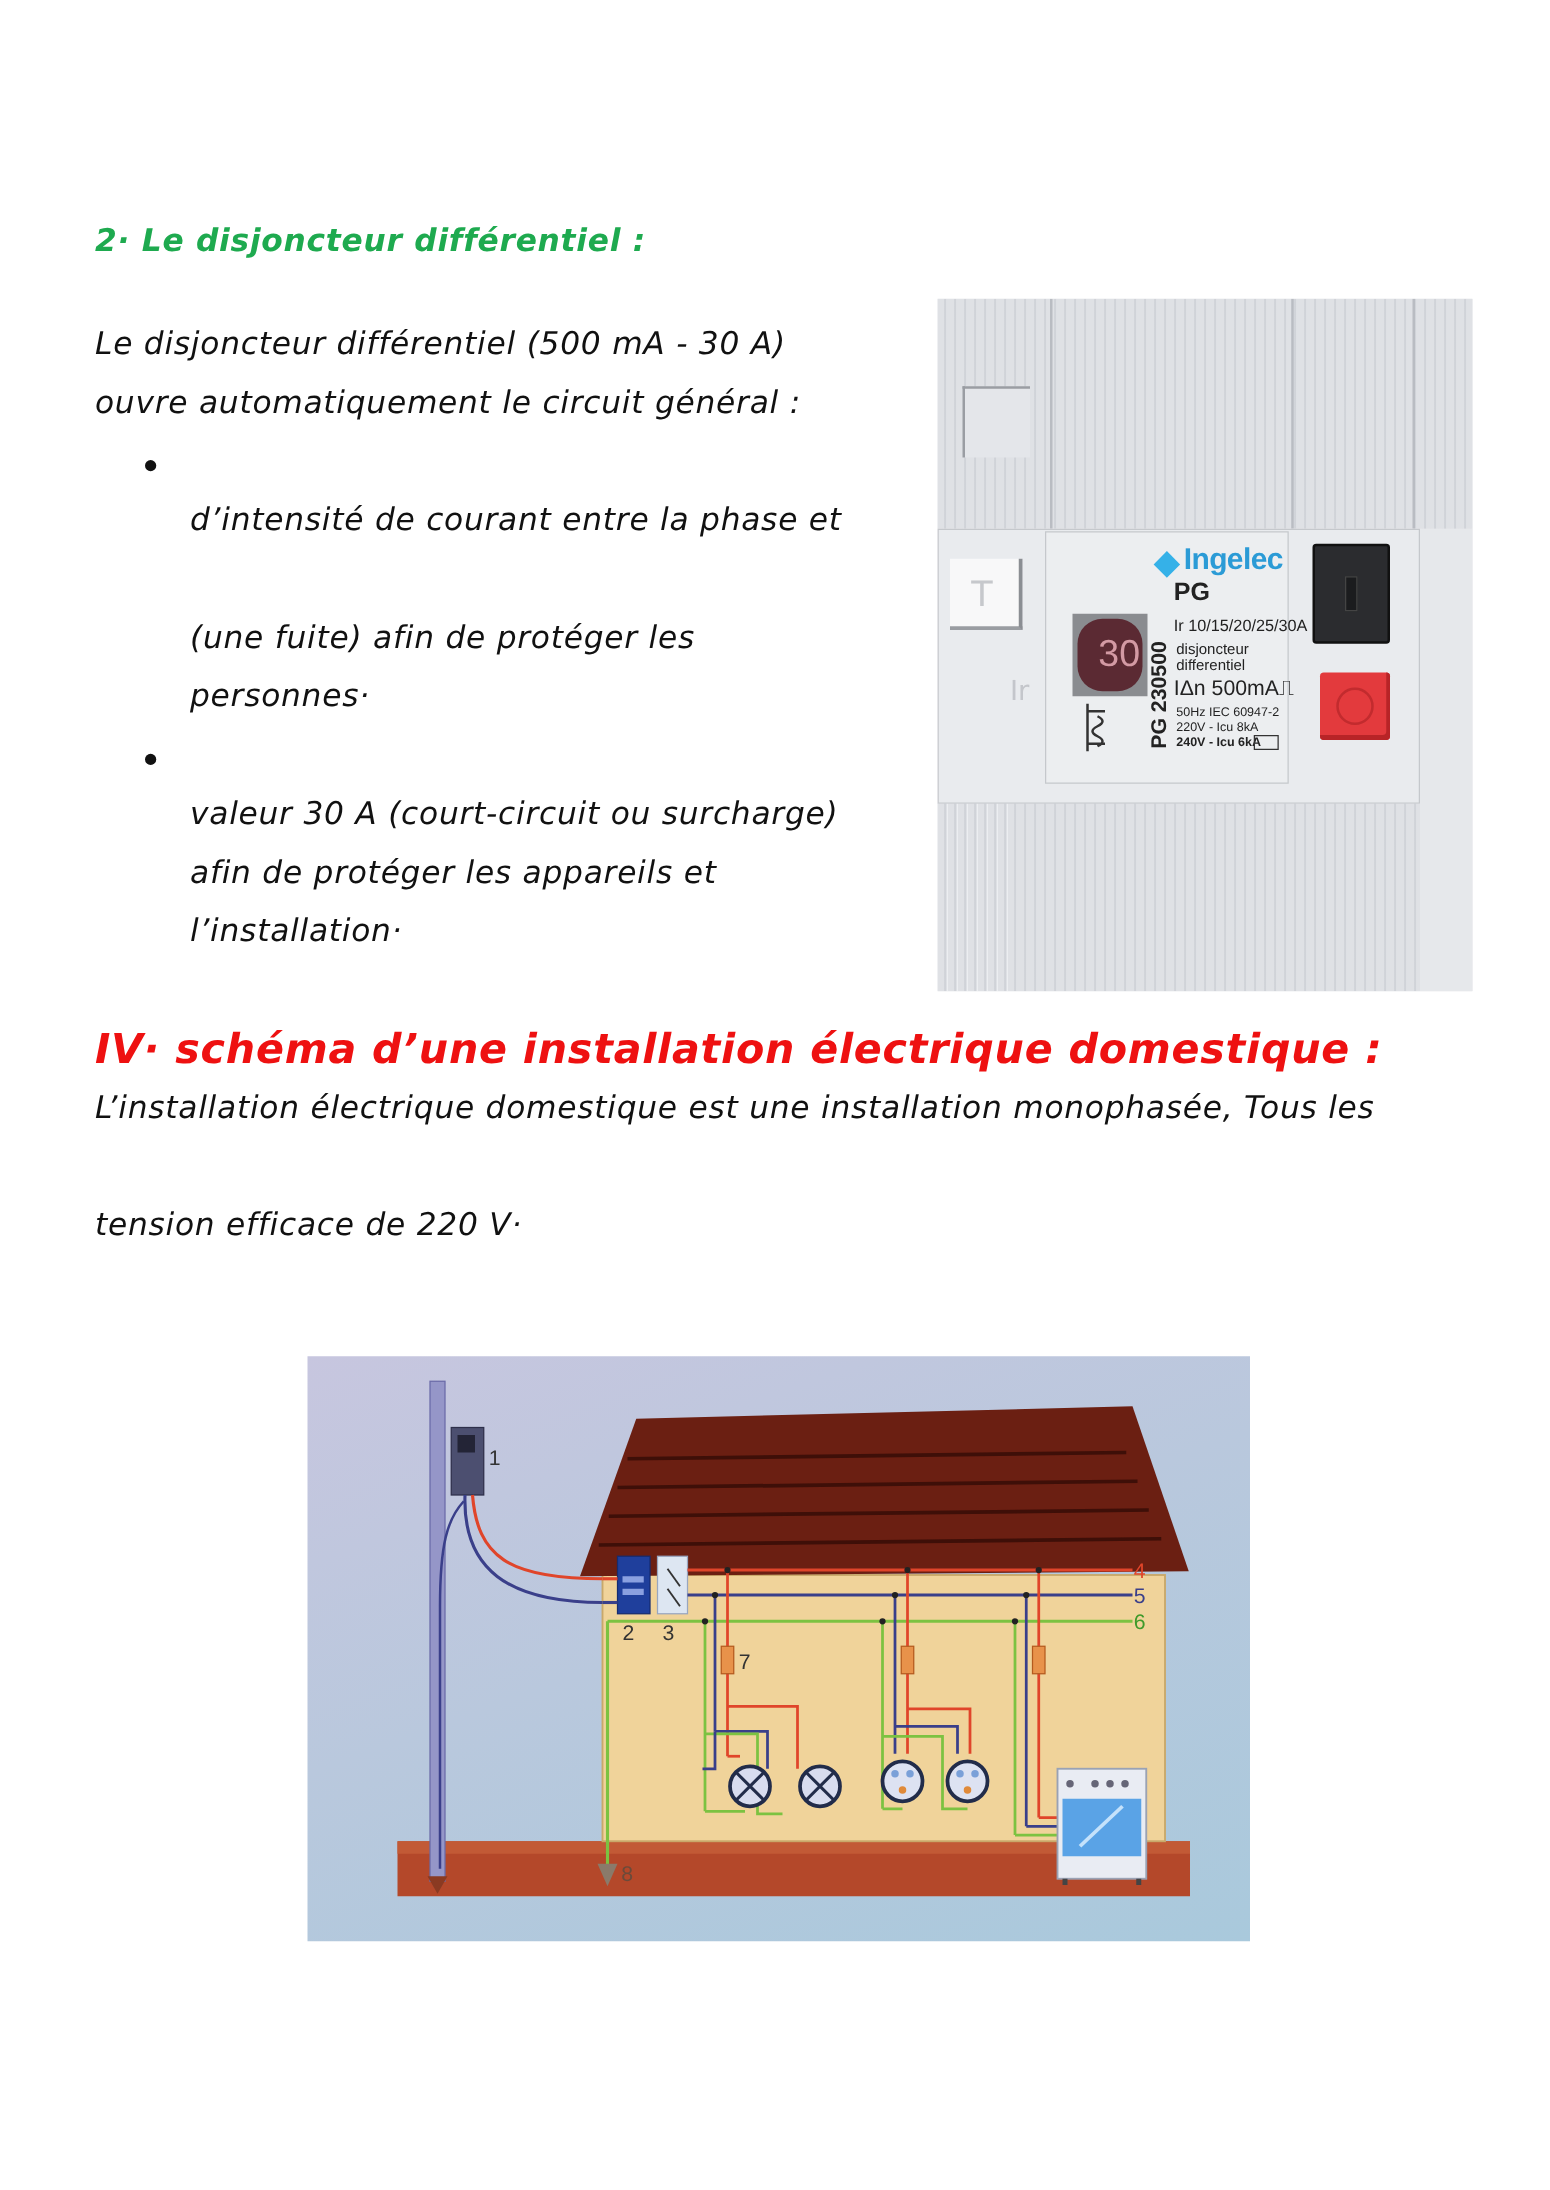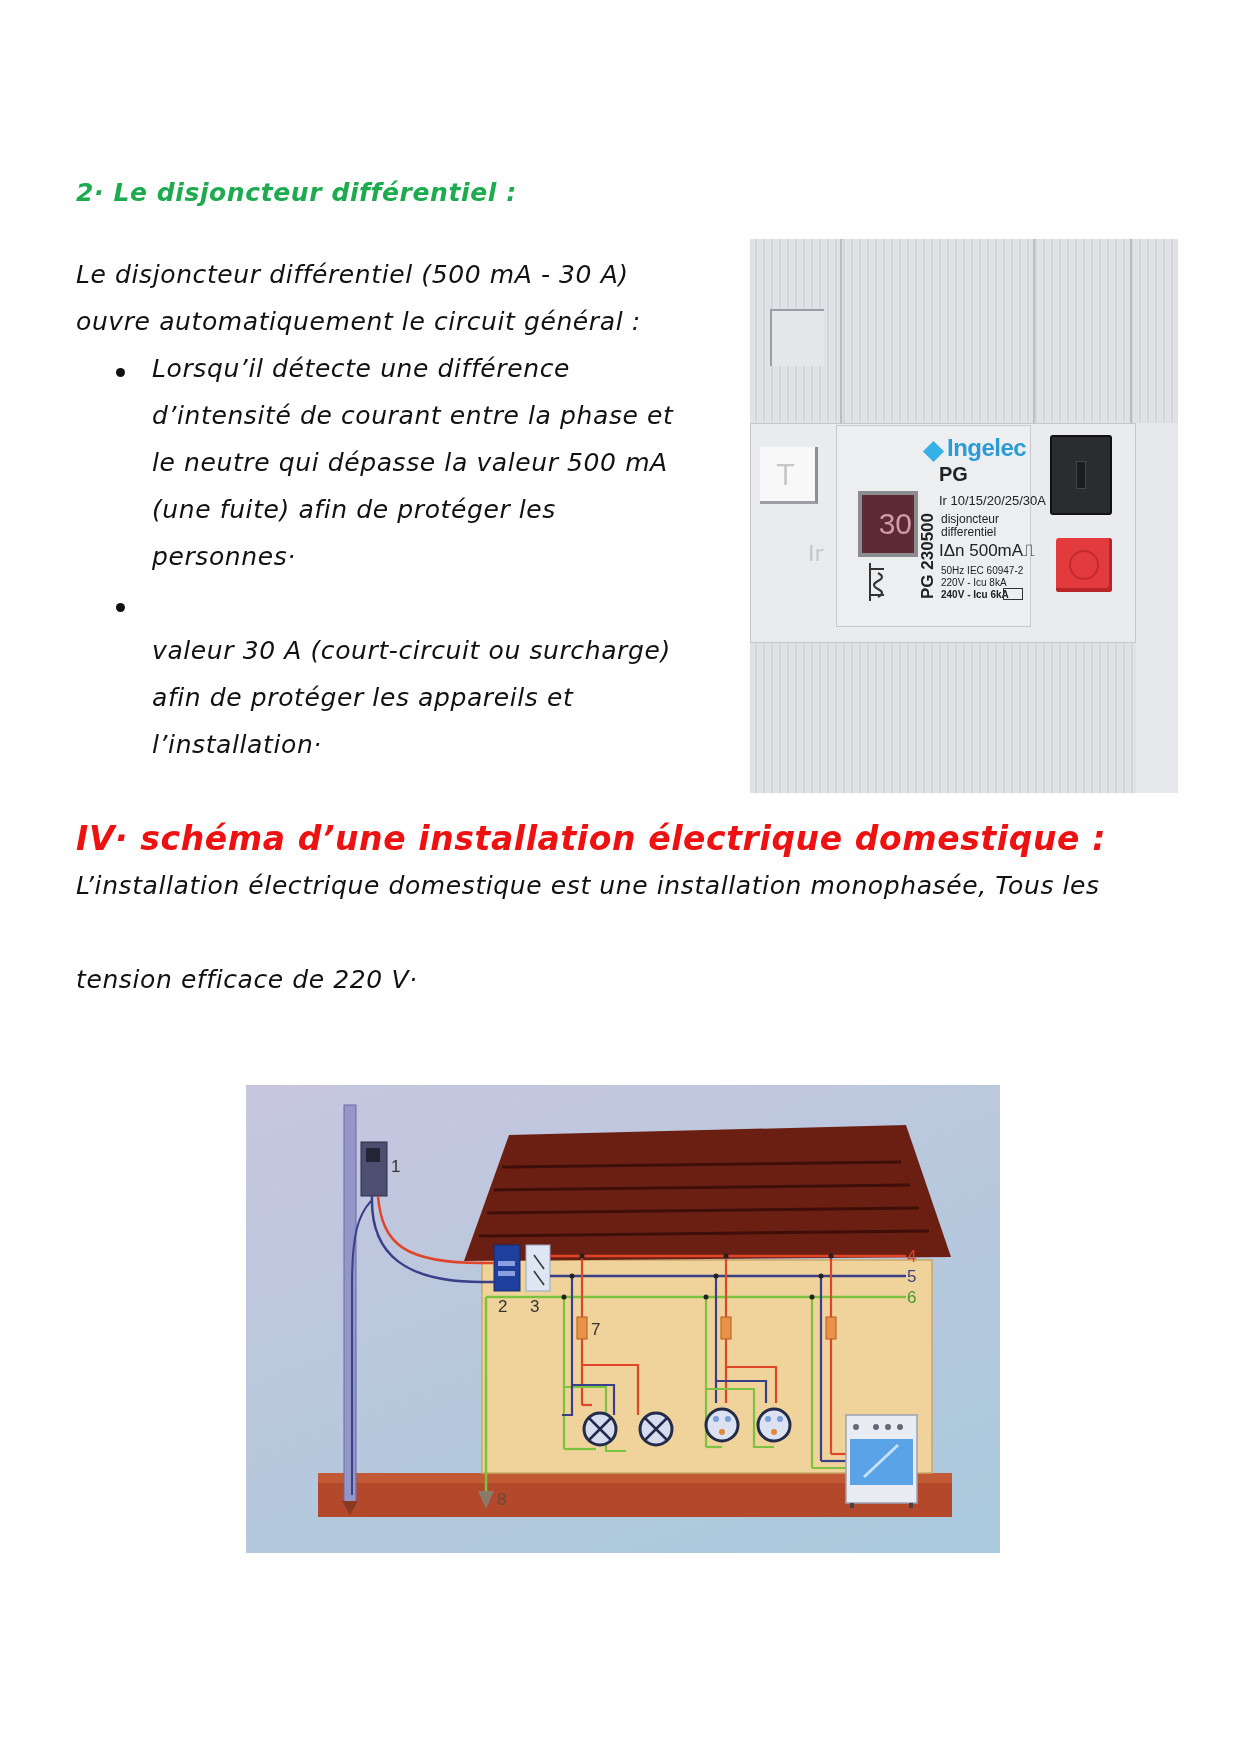--- a/index.html
+++ b/index.html
@@ -12,21 +12,21 @@
   .bullet { position: absolute; width: 9px; height: 9px; border-radius: 50%; background: #111; }
 
   
   .photo { position: absolute; left: 750px; top: 239px; width: 428px; height: 554px; background: #e2e4e8; overflow: hidden; }
   .ribbed { position: absolute; background: repeating-linear-gradient(90deg, #dfe1e5 0px, #dfe1e5 5px, #c9ccd2 6px, #eceef1 8px); }
   .panel { position: absolute; background: #eceef0; border: 1px solid #c5c8cc; box-sizing: border-box; }
   .seam { position: absolute; background: #b9bcc2; width: 2px; }
   .t-btn { position: absolute; background: #f8f8f9; border-right: 3px solid #8b8e93; border-bottom: 3px solid #9a9da2; box-sizing: border-box; }
   .t-glyph { position: absolute; color: #c6c8cc; font-family: "DejaVu Sans", sans-serif; font-size: 28px; }
   .indicator { position: absolute; background: #8a8c90; padding: 4px; box-sizing: border-box; }
-  .indicator-inner { width: 100%; height: 100%; background: #5b2a33; color: #d39aa4; font-family: "Liberation Sans", sans-serif; font-size: 30px; text-align: right; line-height: 58px; box-sizing: border-box; padding-right: 2px; }
+  .indicator-inner { width: 100%; height: 100%; background: #5b2a33; color: #d39aa4; font-family: "Liberation Sans", sans-serif; font-size: 30px; text-align: right; line-height: 58px; box-sizing: border-box; padding-right: 2px; border-radius: 20px; }
   .brand { position: absolute; font-family: "Liberation Sans", sans-serif; font-weight: bold; color: #2b9bd6; font-size: 24px; letter-spacing: -0.5px; }
   .diamond { position: absolute; width: 15px; height: 15px; background: #35b1e8; transform: rotate(45deg); }
   .label { position: absolute; font-family: "Liberation Sans", sans-serif; color: #222; white-space: nowrap; }
   .vert { position: absolute; font-family: "Liberation Sans", sans-serif; font-weight: bold; color: #222; font-size: 17px; transform: rotate(-90deg); transform-origin: left top; white-space: nowrap; }
   .black-btn { position: absolute; background: #2b2c2f; border: 2px solid #111; border-radius: 3px; box-sizing: border-box; }
   .black-btn-slot { position: absolute; background: #1b1c1e; border: 1px solid #444; }
   .red-btn { position: absolute; background: #e33a3d; border-radius: 3px; box-shadow: inset -3px -4px 0 #b82427; }
   .red-btn-ring { position: absolute; border: 2px solid #c22b2e; border-radius: 50%; }
 
   
@@ -38,23 +38,21 @@
 <body>
 
 <div class="page">
 
   <div class="line hand h-green" style="left:76px; top:178px;">2· Le disjoncteur différentiel :</div>
 
   <div class="line hand" style="left:76px; top:260px;">Le disjoncteur différentiel (500 mA - 30 A)</div>
   <div class="line hand" style="left:76px; top:307px;">ouvre automatiquement le circuit général :</div>
 
   <div class="bullet" style="left:116px; top:368px;"></div>
-  <div class="line hand" style="left:152px; top:354px;">Lorsqu’il détecte une différence</div>
   <div class="line hand" style="left:152px; top:401px;">d’intensité de courant entre la phase et</div>
-  <div class="line hand" style="left:152px; top:448px;">le neutre qui dépasse la valeur 500 mA</div>
   <div class="line hand" style="left:152px; top:495px;">(une fuite) afin de protéger les</div>
   <div class="line hand" style="left:152px; top:542px;">personnes·</div>
 
   <div class="bullet" style="left:116px; top:603px;"></div>
   <div class="line hand" style="left:152px; top:636px;">valeur 30 A (court-circuit ou surcharge)</div>
   <div class="line hand" style="left:152px; top:683px;">afin de protéger les appareils et</div>
   <div class="line hand" style="left:152px; top:730px;">l’installation·</div>
 
   <div class="photo">
     <div class="ribbed" style="left:0; top:0; width:428px; height:184px;"></div>

